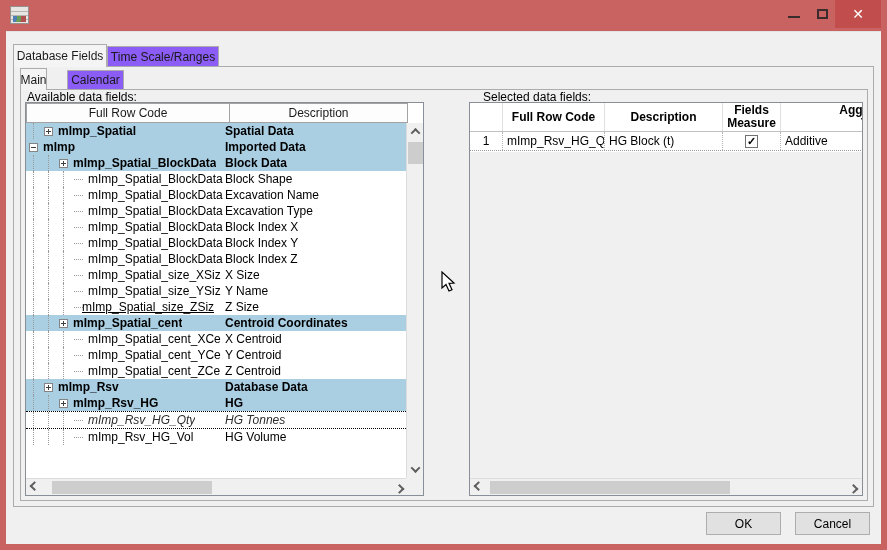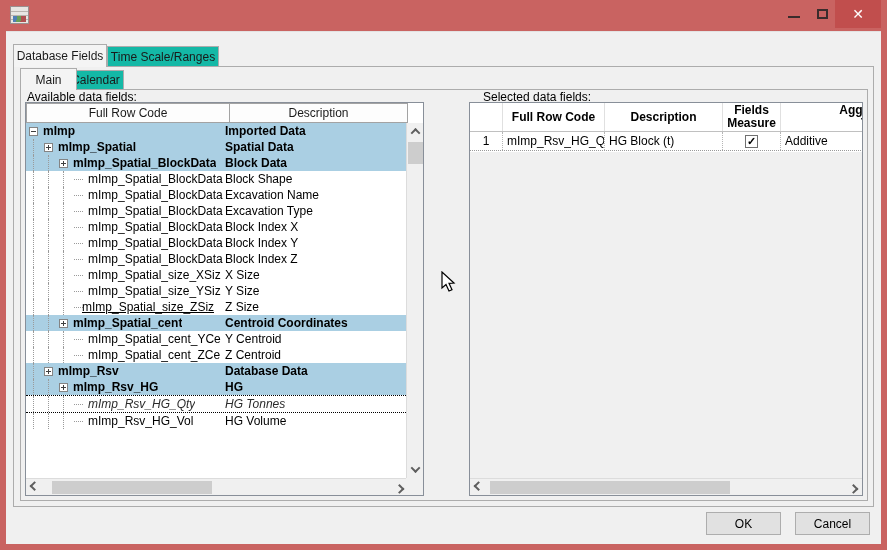--- a/index.html
+++ b/index.html
@@ -20,21 +20,21 @@
   .btn-max .box { width:11px; height:10px; border:2px solid #3a2c2c; }
   .btn-close { left:835px; width:46px; background:#c14e4d; color:#fff; font-size:14px; }
 
   
   .client { position:absolute; left:6px; top:31px; width:875px; height:513px; background:#f0f0f0; border-top:1px solid #e3e3e3; }
 
   
   .tab { position:absolute; border:1px solid #acacac; background:#f0f0f0; font-size:12px; color:#1a1a1a;
          display:flex; align-items:center; justify-content:center; }
   .tab.active { background:#f4f4f4; border-bottom:none; z-index:3; }
-  .tab.inactive { background:#14b8a6; z-index:1;text-align:right; }
+  .tab.inactive { background:#8b5cf6; z-index:1;text-align:right; }
   .tabpage { position:absolute; border:1px solid #acacac; background:#f0f0f0; }
 
   .panel-label { position:absolute; font-size:12px; color:#000; z-index:5; }
 
   
   .lpanel { position:absolute; left:25px; top:102px; width:399px; height:394px; background:#fff; border:1px solid #888f99; }
   .lheader { position:absolute; left:0; top:0; width:382px; height:20px; display:flex; }
   .hbtn { height:20px; background:#fdfdfd; border:1px solid #a3a3a3; border-left:none;
           font-size:12px; color:#1a1a1a; display:flex; align-items:center; justify-content:center; }
   .hbtn:first-child { border-left:1px solid #a3a3a3; }
@@ -126,50 +126,50 @@
   <div class="client"></div>
 
   <div class="tab active" style="left:13px; top:44px; width:94px; height:23px; z-index:4">
       <span>Database Fields</span>
     </div>
   <div class="tab inactive" style="left:107px; top:46px; width:112px; height:21px">
       <span>Time Scale/Ranges</span>
     </div>
   <div class="tabpage" style="left:13px; top:66px; width:861px; height:441px; z-index:2"></div>
 
-  <div class="tab active" style="left:20px; top:68px; width:57px; height:22px; z-index:5">
+  <div class="tab active" style="left:20px; top:68px; width:27px; height:22px; z-index:5">
       <span>Main</span>
     </div>
   <div class="tab inactive" style="left:67px; top:70px; width:57px; height:20px; z-index:4">
       <span>Calendar</span>
     </div>
   <div class="tabpage" style="left:20px; top:89px; width:848px; height:412px; z-index:3"></div>
 
   <div class="panel-label" style="left:27px; top:90px">Available data fields:</div>
   <div class="panel-label" style="left:483px; top:90px">Selected data fields:</div>
 
   <div class="lpanel" style="z-index:4">
     <div class="lheader">
       <div class="hbtn" style="width:204px">Full Row Code</div>
       <div class="hbtn" style="width:178px">Description</div>
     </div>
     <div class="tree" id="tree">
         <div class="trow group">
+          <span class="guide" style="left: 7px;"></span>
+          <span class="glyph plus" style="left: 18px;"></span>
+          <span class="tcode" style="left: 32px; max-width: 165px;">mImp_Spatial</span>
+          <span class="tdesc">Spatial Data</span>
+        </div>
+        <div class="trow group">
           <span class="glyph" style="left: 3px;"></span>
           <span class="tcode" style="left: 17px; max-width: 180px;">mImp</span>
           <span class="tdesc">Imported Data</span>
         </div>
         <div class="trow group">
           <span class="guide" style="left: 7px;"></span>
-          <span class="glyph plus" style="left: 18px;"></span>
-          <span class="tcode" style="left: 32px; max-width: 165px;">mImp_Spatial</span>
-          <span class="tdesc">Spatial Data</span>
-        </div>
-        <div class="trow group">
-          <span class="guide" style="left: 7px;"></span>
           <span class="guide" style="left: 22px;"></span>
           <span class="glyph plus" style="left: 33px;"></span>
           <span class="tcode" style="left: 47px; max-width: 150px;">mImp_Spatial_BlockData</span>
           <span class="tdesc">Block Data</span>
         </div>
         <div class="trow">
           <span class="guide" style="left: 7px;"></span>
           <span class="guide" style="left: 22px;"></span>
           <span class="guide" style="left: 37px;"></span>
           <span class="conn" style="left: 48px;"></span>
@@ -223,36 +223,44 @@
           <span class="conn" style="left: 48px;"></span>
           <span class="tcode" style="left: 62px; max-width: 135px;">mImp_Spatial_size_XSiz</span>
           <span class="tdesc">X Size</span>
         </div>
         <div class="trow">
           <span class="guide" style="left: 7px;"></span>
           <span class="guide" style="left: 22px;"></span>
           <span class="guide" style="left: 37px;"></span>
           <span class="conn" style="left: 48px;"></span>
           <span class="tcode" style="left: 62px; max-width: 135px;">mImp_Spatial_size_YSiz</span>
-          <span class="tdesc">Y Size</span>
+          <span class="tdesc">Y Name</span>
         </div>
         <div class="trow">
           <span class="guide" style="left: 7px;"></span>
           <span class="guide" style="left: 22px;"></span>
           <span class="guide" style="left: 37px;"></span>
           <span class="conn" style="left: 48px;"></span>
           <span class="tcode" style="left: 56px; max-width: 135px; text-decoration: underline;">mImp_Spatial_size_ZSiz</span>
           <span class="tdesc">Z Size</span>
         </div>
         <div class="trow group">
           <span class="guide" style="left: 7px;"></span>
           <span class="guide" style="left: 22px;"></span>
           <span class="glyph plus" style="left: 33px;"></span>
           <span class="tcode" style="left: 47px; max-width: 150px;">mImp_Spatial_cent</span>
           <span class="tdesc">Centroid Coordinates</span>
+        </div>
+        <div class="trow">
+          <span class="guide" style="left: 7px;"></span>
+          <span class="guide" style="left: 22px;"></span>
+          <span class="guide" style="left: 37px;"></span>
+          <span class="conn" style="left: 48px;"></span>
+          <span class="tcode" style="left: 62px; max-width: 135px;">mImp_Spatial_cent_XCe</span>
+          <span class="tdesc">X Centroid</span>
         </div>
         <div class="trow">
           <span class="guide" style="left: 7px;"></span>
           <span class="guide" style="left: 22px;"></span>
           <span class="guide" style="left: 37px;"></span>
           <span class="conn" style="left: 48px;"></span>
           <span class="tcode" style="left: 62px; max-width: 135px;">mImp_Spatial_cent_YCe</span>
           <span class="tdesc">Y Centroid</span>
         </div>
         <div class="trow">

